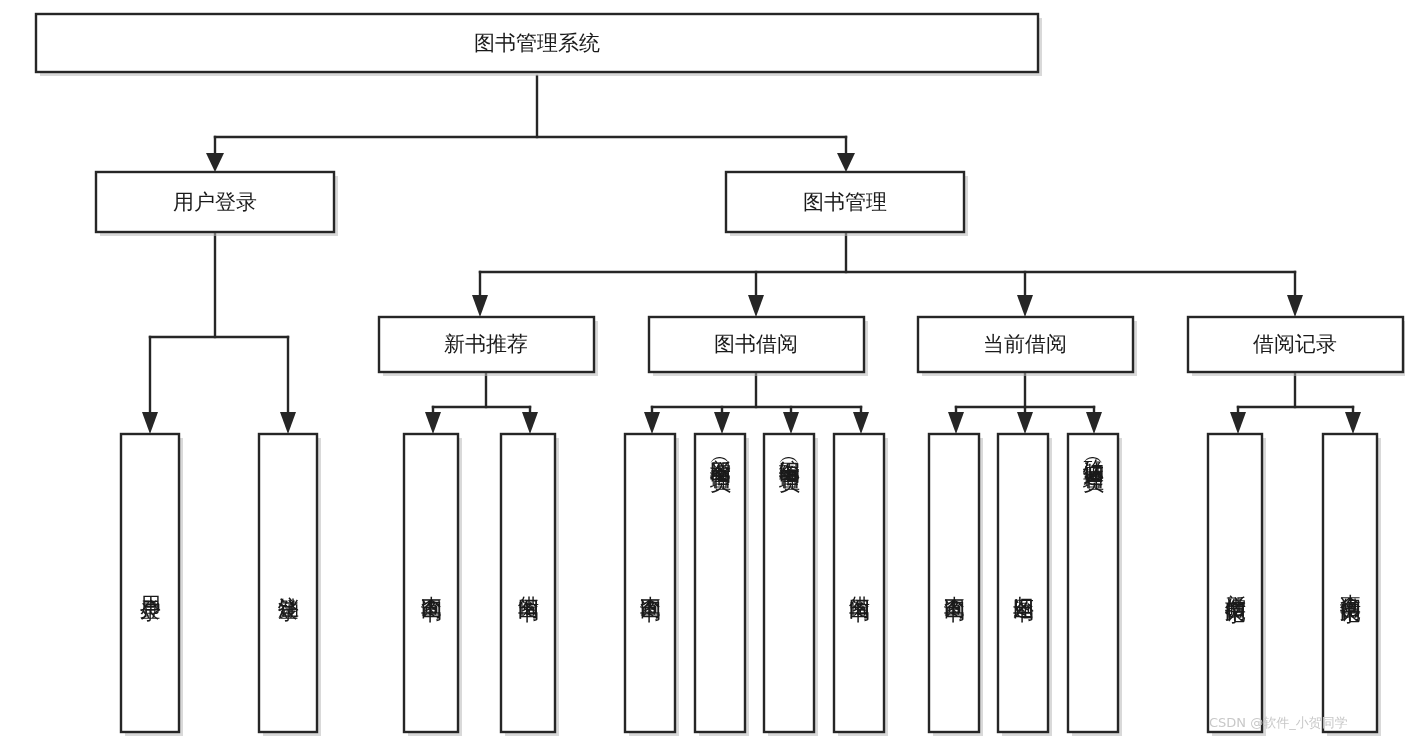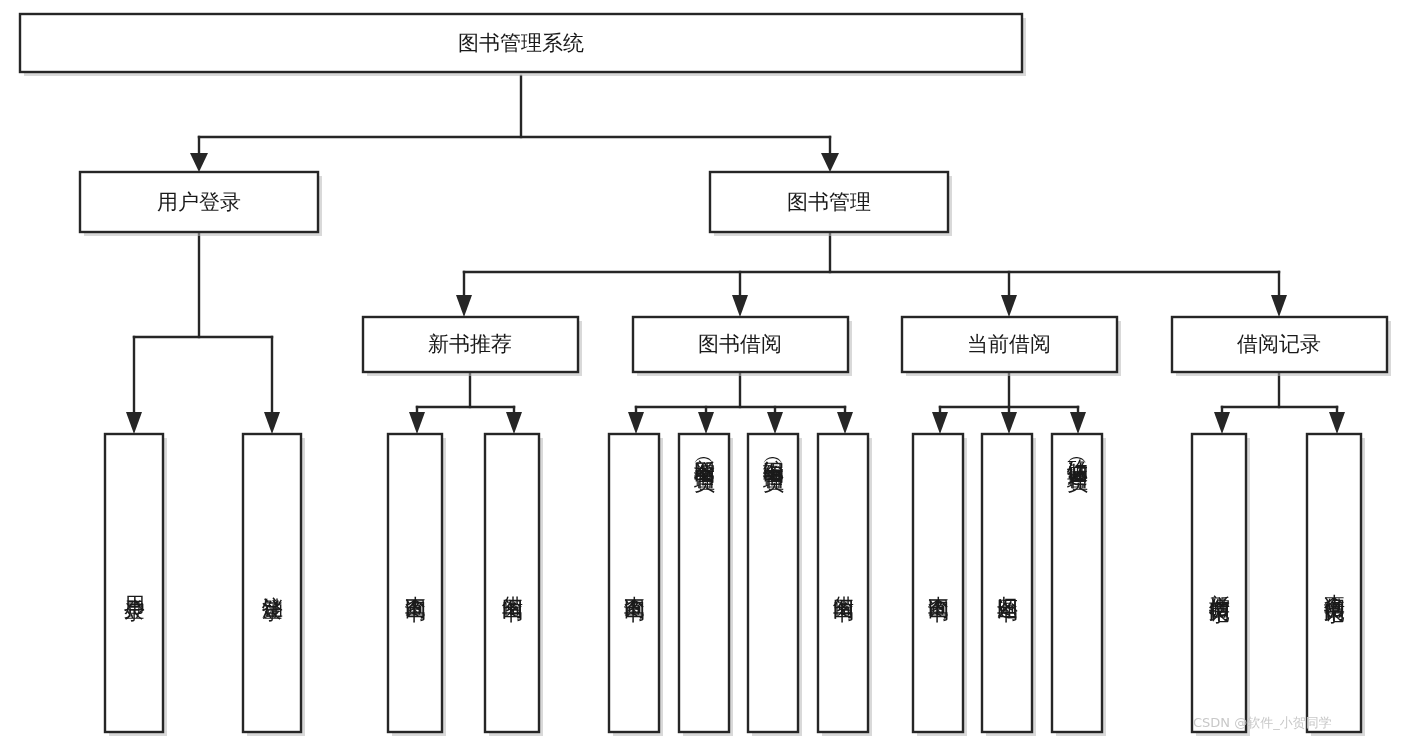--- a/index.html
+++ b/index.html
@@ -9,21 +9,21 @@
   }
   body {
     width: 1405px;
     height: 747px;
     font-family: "Liberation Sans", "DejaVu Sans", sans-serif;
     overflow: hidden;
     position: relative;
   }
   #diagram-root {
     position: absolute;
-    left: 0;
+    left: 16px;
     top: 0;
     width: 1257px;
     height: 747px;
   }
   svg.flow {
     display: block;
     width: 1405px;
     height: 747px;
   }
   .node-rect {

